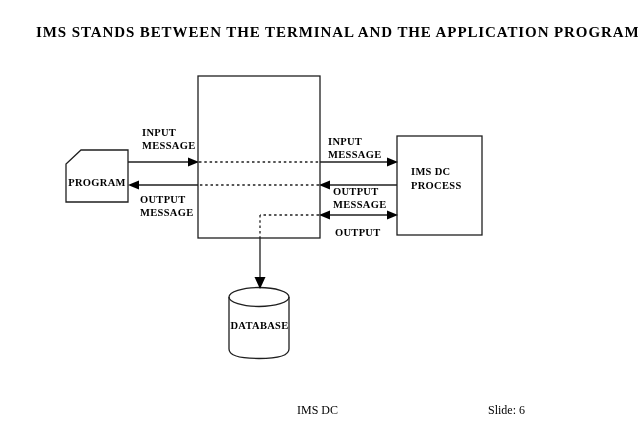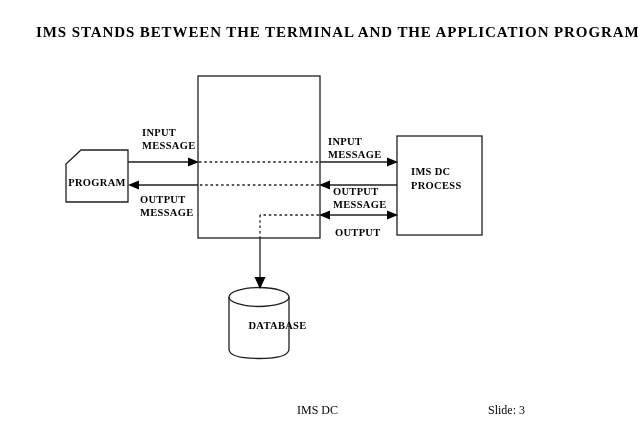--- a/index.html
+++ b/index.html
@@ -92,21 +92,21 @@
   </svg>
 
   <div class="lbl node-lbl" style="left:66px; top:177px; width:62px;">PROGRAM</div>
 
 
   <div class="lbl prog-lbl" style="left:411px; top:165px;">
     <div>IMS DC</div>
     <div>PROCESS</div>
   </div>
 
-  <div class="lbl node-lbl" style="left:229px; top:320px; width:61px;margin-left:18px;">DATABASE</div>
+  <div class="lbl node-lbl" style="left:229px; top:320px; width:61px;">DATABASE</div>
 
   <div class="lbl" style="left:142px; top:127px;">
     <div>INPUT</div>
     <div>MESSAGE</div>
   </div>
 
   <div class="lbl" style="left:140px; top:194px;">
     <div>OUTPUT</div>
     <div>MESSAGE</div>
   </div>
@@ -117,15 +117,15 @@
   </div>
 
   <div class="lbl" style="left:333px; top:186px;">
     <div>OUTPUT</div>
     <div>MESSAGE</div>
   </div>
 
   <div class="lbl" style="left:335px; top:227px;">OUTPUT</div>
 
   <div class="footer-center">IMS DC</div>
-  <div class="footer-slide">Slide: 3</div>
+  <div class="footer-slide">Slide: 6</div>
 
 </div>
 
 </body></html>

